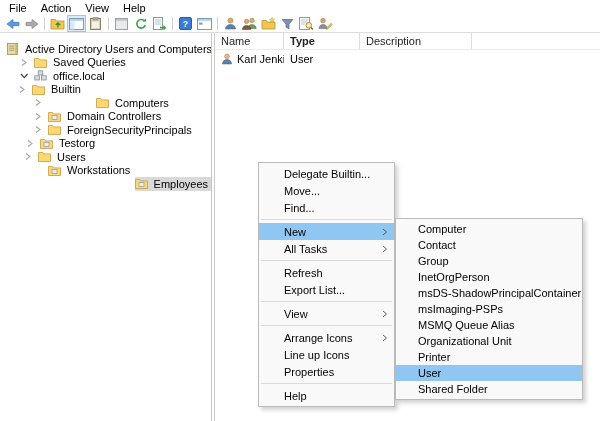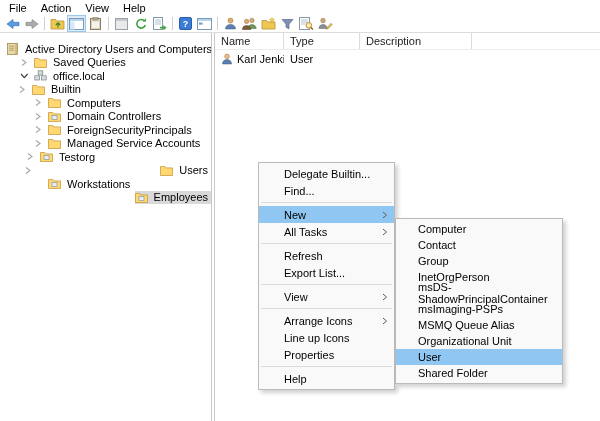--- a/index.html
+++ b/index.html
@@ -37,21 +37,21 @@
   .hcol{box-sizing:border-box;padding-left:6px;height:16px;display:flex;align-items:center;
         border-right:1px solid #dcdcdc;color:#222;cursor:default}
   .hfill{flex:1}
   .list-row{display:flex;align-items:center;height:15px;margin-top:1px;cursor:default}
   .cell{box-sizing:border-box;padding-left:6px;display:flex;align-items:center;overflow:hidden;white-space:nowrap}
   .cell .ricon{margin-right:4px;display:flex;align-items:center}
   
   .popup{position:absolute;background:#f9f9f9;border:1px solid #bababa;
          box-shadow:3px 3px 4px rgba(0,0,0,.18);padding:2px 0;box-sizing:border-box;z-index:10}
   .context-menu{left:258px;top:162px;width:137px}
-  .submenu{left:395px;top:218px;width:168px}
+  .submenu{left:395px;top:218px;width:188px}
   .cm-item{height:17px;display:flex;align-items:center;padding-left:25px;position:relative;cursor:default}
   .sm-item{height:16px;display:flex;align-items:center;padding-left:22px;position:relative;cursor:default}
   .cm-item.hl,.sm-item.hl{background:var(--menu-hl)}
   .cm-sep{height:1px;background:#dadada;margin:3px 2px}
   .cm-arrow{position:absolute;right:6px;top:50%;transform:translateY(-50%);display:flex}
 </style>
 </head>
 <body style="--menu-hl: #8fc7f2; --sel-bg: #d9d9d9; --tb-active-bg: #dcebf7; --tb-active-border: #9bc7e8;">
 
 <div class="menubar">
@@ -257,98 +257,83 @@
         </span>
         <span class="inner">
           <span class="ticon">
             <svg width="13" height="11">
               <path d="M0.5 1.5h4.3l1 1.4h6.7v7.6H0.5z" fill="#ffd872" stroke="#c99b3f" stroke-width="0.8"></path>
             </svg>
           </span>
           <span class="tlabel">Builtin</span>
         </span>
       </div>
+      <div class="tree-row" style="padding-left: 34px; gap: 48px;">
+        <span class="exp">
+          <svg width="8" height="9">
+            <path d="M2 1.5l4 3-4 3" fill="none" stroke="#a6a6a6" stroke-width="1.1"></path>
+          </svg>
+        </span>
+        <span class="inner">
+          <span class="ticon">
+            <svg width="13" height="11">
+              <path d="M0.5 1.5h4.3l1 1.4h6.7v7.6H0.5z" fill="#ffd872" stroke="#c99b3f" stroke-width="0.8"></path>
+            </svg>
+          </span>
+          <span class="tlabel">Computers</span>
+        </span>
+      </div>
       <div class="tree-row" style="padding-left: 34px;">
         <span class="exp">
           <svg width="8" height="9">
             <path d="M2 1.5l4 3-4 3" fill="none" stroke="#a6a6a6" stroke-width="1.1"></path>
           </svg>
         </span>
         <span class="inner">
           <span class="ticon">
             <svg width="13" height="11">
               <path d="M0.5 1.5h4.3l1 1.4h6.7v7.6H0.5z" fill="#ffd872" stroke="#c99b3f" stroke-width="0.8"></path>
-            </svg>
-          </span>
-          <span class="tlabel">Computers</span>
+              <rect x="4" y="4.6" width="5" height="3.8" fill="#e8eef4" stroke="#8899aa" stroke-width="0.7"></rect>
+            </svg>
+          </span>
+          <span class="tlabel">Domain Controllers</span>
         </span>
       </div>
       <div class="tree-row" style="padding-left: 34px;">
         <span class="exp">
           <svg width="8" height="9">
             <path d="M2 1.5l4 3-4 3" fill="none" stroke="#a6a6a6" stroke-width="1.1"></path>
           </svg>
         </span>
         <span class="inner">
           <span class="ticon">
             <svg width="13" height="11">
               <path d="M0.5 1.5h4.3l1 1.4h6.7v7.6H0.5z" fill="#ffd872" stroke="#c99b3f" stroke-width="0.8"></path>
+            </svg>
+          </span>
+          <span class="tlabel">ForeignSecurityPrincipals</span>
+        </span>
+      </div>
+      <div class="tree-row" style="padding-left: 26px;">
+        <span class="exp">
+          <svg width="8" height="9">
+            <path d="M2 1.5l4 3-4 3" fill="none" stroke="#a6a6a6" stroke-width="1.1"></path>
+          </svg>
+        </span>
+        <span class="inner">
+          <span class="ticon">
+            <svg width="13" height="11">
+              <path d="M0.5 1.5h4.3l1 1.4h6.7v7.6H0.5z" fill="#ffd872" stroke="#c99b3f" stroke-width="0.8"></path>
               <rect x="4" y="4.6" width="5" height="3.8" fill="#e8eef4" stroke="#8899aa" stroke-width="0.7"></rect>
             </svg>
           </span>
-          <span class="tlabel">Domain Controllers</span>
-        </span>
-      </div>
-      <div class="tree-row" style="padding-left: 34px;">
-        <span class="exp">
-          <svg width="8" height="9">
-            <path d="M2 1.5l4 3-4 3" fill="none" stroke="#a6a6a6" stroke-width="1.1"></path>
-          </svg>
-        </span>
-        <span class="inner">
-          <span class="ticon">
-            <svg width="13" height="11">
-              <path d="M0.5 1.5h4.3l1 1.4h6.7v7.6H0.5z" fill="#ffd872" stroke="#c99b3f" stroke-width="0.8"></path>
-            </svg>
-          </span>
-          <span class="tlabel">ForeignSecurityPrincipals</span>
-        </span>
-      </div>
-      <div class="tree-row" style="padding-left: 34px;">
-        <span class="exp">
-          <svg width="8" height="9">
-            <path d="M2 1.5l4 3-4 3" fill="none" stroke="#a6a6a6" stroke-width="1.1"></path>
-          </svg>
-        </span>
-        <span class="inner">
-          <span class="ticon">
-            <svg width="13" height="11">
-              <path d="M0.5 1.5h4.3l1 1.4h6.7v7.6H0.5z" fill="#ffd872" stroke="#c99b3f" stroke-width="0.8"></path>
-            </svg>
-          </span>
-          <span class="tlabel">Managed Service Accounts</span>
-        </span>
-      </div>
-      <div class="tree-row" style="padding-left: 26px;">
-        <span class="exp">
-          <svg width="8" height="9">
-            <path d="M2 1.5l4 3-4 3" fill="none" stroke="#a6a6a6" stroke-width="1.1"></path>
-          </svg>
-        </span>
-        <span class="inner">
-          <span class="ticon">
-            <svg width="13" height="11">
-              <path d="M0.5 1.5h4.3l1 1.4h6.7v7.6H0.5z" fill="#ffd872" stroke="#c99b3f" stroke-width="0.8"></path>
-              <rect x="4" y="4.6" width="5" height="3.8" fill="#e8eef4" stroke="#8899aa" stroke-width="0.7"></rect>
-            </svg>
-          </span>
           <span class="tlabel">Testorg</span>
         </span>
       </div>
-      <div class="tree-row" style="padding-left: 24px; justify-content: space-between;">
+      <div class="tree-row" style="padding-left: 24px;">
         <span class="exp">
           <svg width="8" height="9">
             <path d="M2 1.5l4 3-4 3" fill="none" stroke="#a6a6a6" stroke-width="1.1"></path>
           </svg>
         </span>
         <span class="inner">
           <span class="ticon">
             <svg width="13" height="11">
               <path d="M0.5 1.5h4.3l1 1.4h6.7v7.6H0.5z" fill="#ffd872" stroke="#c99b3f" stroke-width="0.8"></path>
             </svg>
@@ -378,21 +363,21 @@
             </svg>
           </span>
           <span class="tlabel">Employees</span>
         </span>
       </div>
     </div>
   <div class="splitter"></div>
   <div class="list-panel">
     <div class="list-header">
         <div class="hcol" style="width: 69px;">Name</div>
-        <div class="hcol" style="width: 76px;">Type</div>
+        <div class="hcol" style="width: 76px; font-weight: bold;">Type</div>
         <div class="hcol" style="width: 112px; text-align: right;">Description</div>
         <div class="hfill"></div>
       </div>
     <div class="list-rows">
         <div class="list-row">
           <div class="cell" style="width: 69px;">
             <span class="ricon">
               <svg width="12" height="12">
                 <circle cx="6" cy="3.4" r="2.4" fill="#e8b88a" stroke="#9a7a50" stroke-width="0.5"></circle>
                 <path d="M1.5 11c0-3 2-4.4 4.5-4.4s4.5 1.4 4.5 4.4z" fill="#5b7fae" stroke="#3c5a80" stroke-width="0.5"></path>
@@ -409,20 +394,23 @@
         </div>
       </div>
   </div>
 </div>
 
 <div class="popup context-menu">
     <div class="cm-item">
       <span>Delegate Builtin...</span>
     </div>
     <div class="cm-item">
+      <span>Move...</span>
+    </div>
+    <div class="cm-item">
       <span>Find...</span>
     </div>
     <div class="cm-sep"></div>
     <div class="cm-item hl">
       <span>New</span>
       <span class="cm-arrow">
         <svg width="6" height="9">
           <path d="M1 1.5l3.5 3L1 7.5" fill="none" stroke="#5a5a5a" stroke-width="1"></path>
         </svg>
       </span>
@@ -489,19 +477,22 @@
     </div>
     <div class="sm-item">
       <span>msImaging-PSPs</span>
     </div>
     <div class="sm-item">
       <span>MSMQ Queue Alias</span>
     </div>
     <div class="sm-item">
       <span>Organizational Unit</span>
     </div>
+    <div class="sm-item">
+      <span>Printer</span>
+    </div>
     <div class="sm-item hl">
       <span>User</span>
     </div>
     <div class="sm-item">
       <span>Shared Folder</span>
     </div>
   </div>
 
 </body></html>

